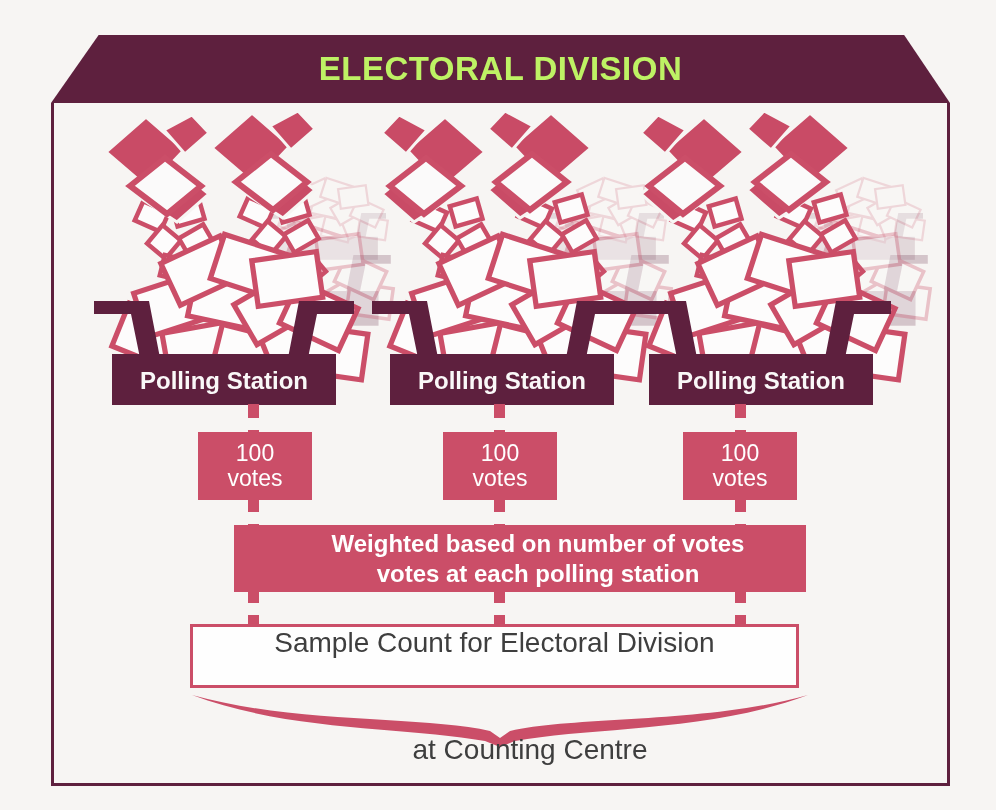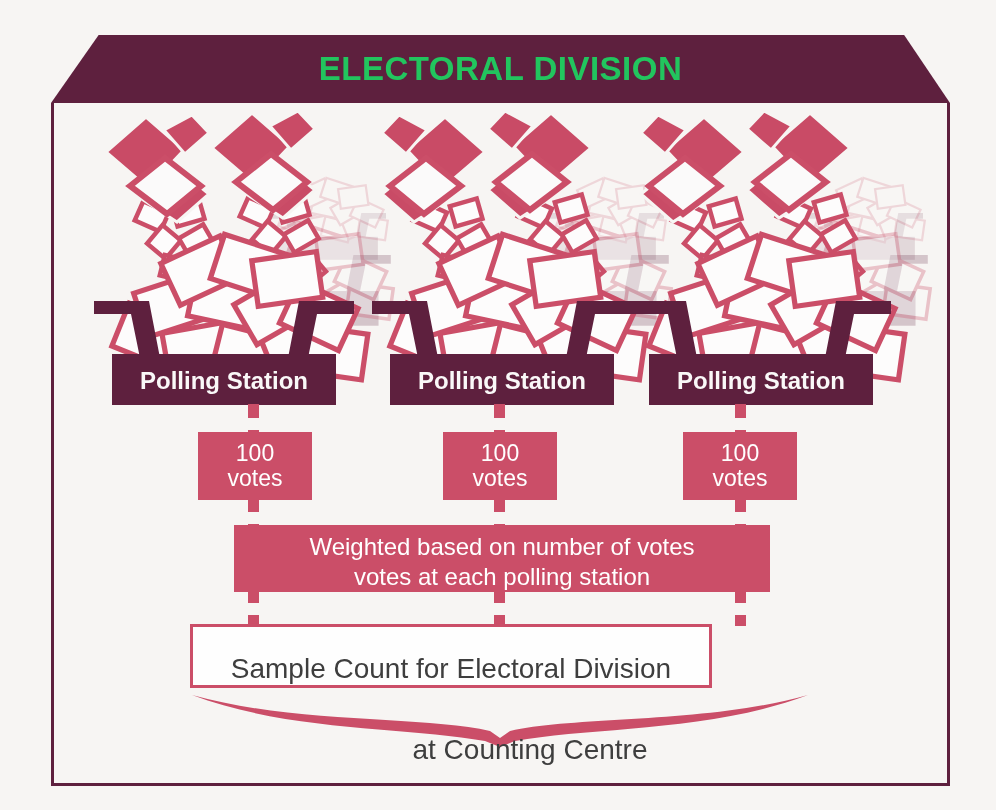--- a/index.html
+++ b/index.html
@@ -14,21 +14,21 @@
     position:relative;width:996px;height:810px;background:var(--bg);
     font-family:"Liberation Sans",sans-serif;overflow:hidden;
   }
   .trap{
     position:absolute;left:51px;top:35px;width:899px;height:68px;
     background:var(--maroon);
     clip-path:polygon(5.3% 0,94.9% 0,100% 100%,0 100%);
     display:flex;align-items:center;justify-content:center;
   }
   .trap-title{
-    color:#22c55e;font-weight:700;font-size:33px;letter-spacing:0.5px;
+    color:#bef264;font-weight:700;font-size:33px;letter-spacing:0.5px;
   }
   .frame{
     position:absolute;left:51px;top:103px;width:899px;height:683px;
     box-sizing:border-box;border:3px solid var(--maroon);border-top:none;
   }
   .station{position:absolute;top:110px;width:300px;height:345px;overflow:visible;}
   .tray-label{
     fill:#faf8f8;font-family:"Liberation Sans",sans-serif;
     font-size:24px;font-weight:700;text-anchor:middle;
   }
@@ -36,28 +36,28 @@
     position:absolute;width:11px;
     background-image:repeating-linear-gradient(to bottom,var(--pink) 0 14px,transparent 14px 26px);
   }
   .votes{
     position:absolute;top:432px;width:114px;height:68px;background:var(--pink);
     color:#ffffff;font-weight:400;font-size:23px;line-height:1.08;text-align:center;
     display:flex;flex-direction:column;justify-content:center;
   }
   .weighted{
     position:absolute;left:234px;top:525px;width:536px;height:67px;background:var(--pink);
-    color:#ffffff;font-weight:400;font-size:24px;line-height:1.25;text-align:center;
-    display:flex;flex-direction:column;justify-content:flex-end;
+    color:#ffffff;font-weight:700;font-size:24px;line-height:1.25;text-align:center;
+    display:flex;flex-direction:column;justify-content:center;padding-left:36px;
   }
   .sample{
-    position:absolute;left:190px;top:624px;width:522px;height:64px;
+    position:absolute;left:190px;top:624px;width:609px;height:64px;
     background:#fefefe;box-sizing:border-box;border:3px solid var(--pink);
     color:var(--ink);font-size:28px;
-    display:flex;align-items:flex-end;justify-content:center;
+    display:flex;align-items:flex-start;justify-content:center;
   }
   .brace{position:absolute;left:185px;top:690px;width:630px;height:58px;overflow:visible;}
   .footer-label{
     position:absolute;left:0;top:734px;width:996px;text-align:center;
     color:var(--ink);font-size:28px;margin-left:32px;
   }
 </style>
 </head>
 <body>
 

